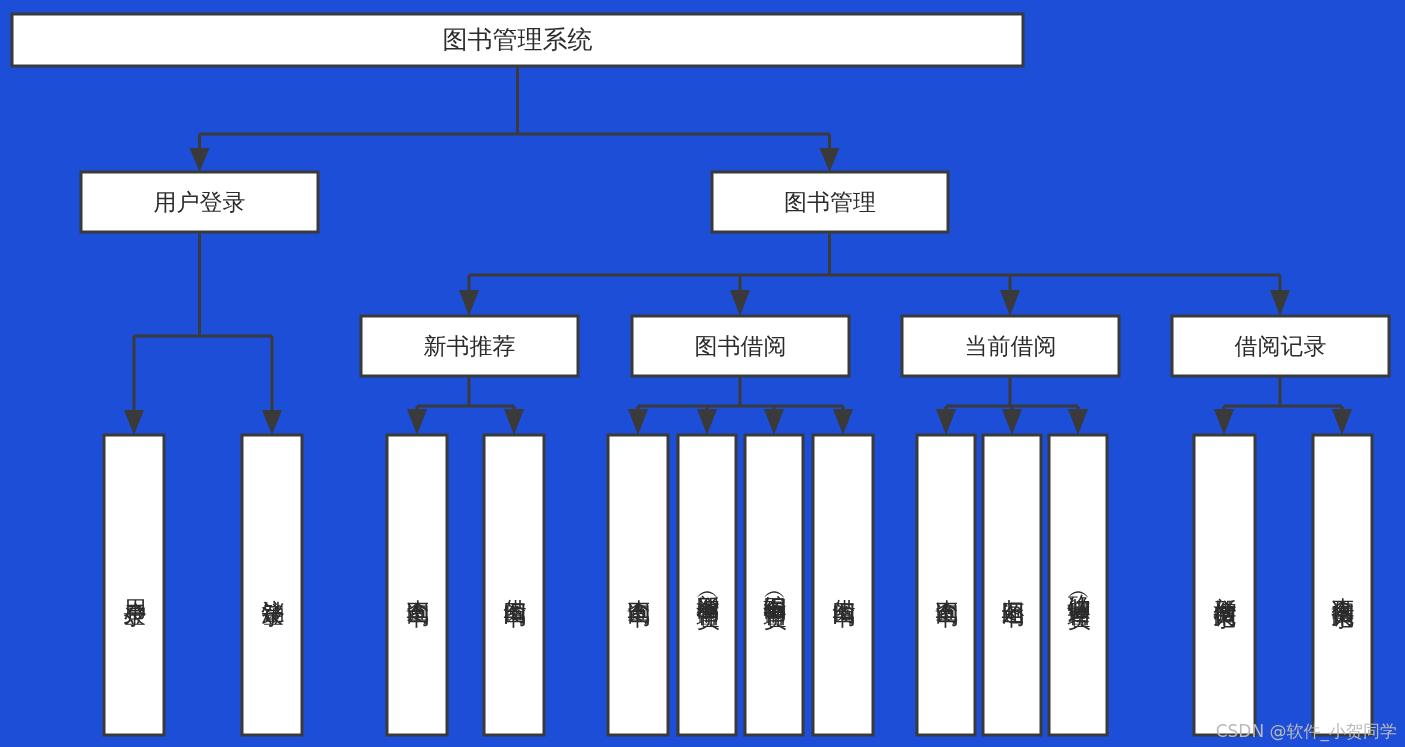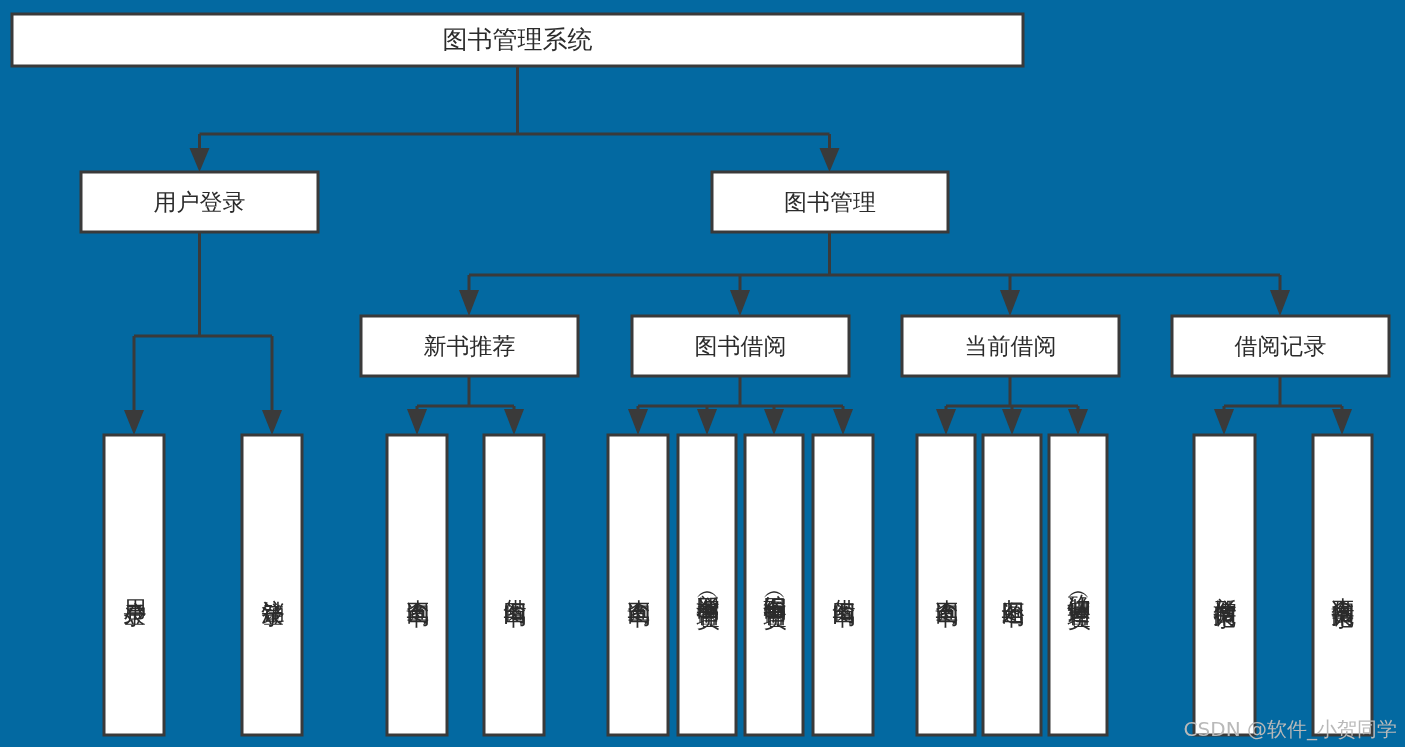--- a/index.html
+++ b/index.html
@@ -1,41 +1,41 @@
 <!DOCTYPE html>
 <html><head>
 <meta charset="utf-8">
 <style>
   html,body{margin:0;padding:0;background:#ffffff;}
   body{
     font-family:"DejaVu Sans","Liberation Sans",sans-serif;
     width:1405px;height:747px;overflow:hidden;
   }
-  #diagram-root{position:relative;width:1405px;height:747px;background:#0369a1;}
+  #diagram-root{position:relative;width:1405px;height:747px;background:#1d4ed8;}
   svg#flowchart{position:absolute;left:0;top:0;width:1405px;height:747px;display:block;}
   .node-box{fill:#ffffff;stroke:#3a3a3a;stroke-width:3;}
   .connector{stroke:#3a3a3a;stroke-width:3;fill:none;stroke-linecap:butt;}
   .arrow-head{fill:#3a3a3a;stroke:none;}
   .node-label{
     font-family:"DejaVu Sans","Liberation Sans",sans-serif;
     fill:#2b2b2b;text-anchor:middle;dominant-baseline:middle;
   }
   .label-h{font-size:23px;}
   .label-title{font-size:25px;}
   .label-v{
     font-size:23px;
     writing-mode:vertical-rl;
     text-orientation:upright;
     glyph-orientation-vertical:0deg;
     letter-spacing:2px;
   }
   .watermark{
     position:absolute;right:8px;bottom:4px;
     font-family:"DejaVu Sans","Liberation Sans",sans-serif;
-    font-size:20px;color:#b9b9b9;white-space:nowrap;
+    font-size:17px;color:#b9b9b9;white-space:nowrap;
     pointer-events:none;user-select:none;text-align:right;
   }
 </style>
 </head>
 <body>
 
 <div id="diagram-root">
 
   <svg id="flowchart" viewBox="0 0 1405 747">
 

